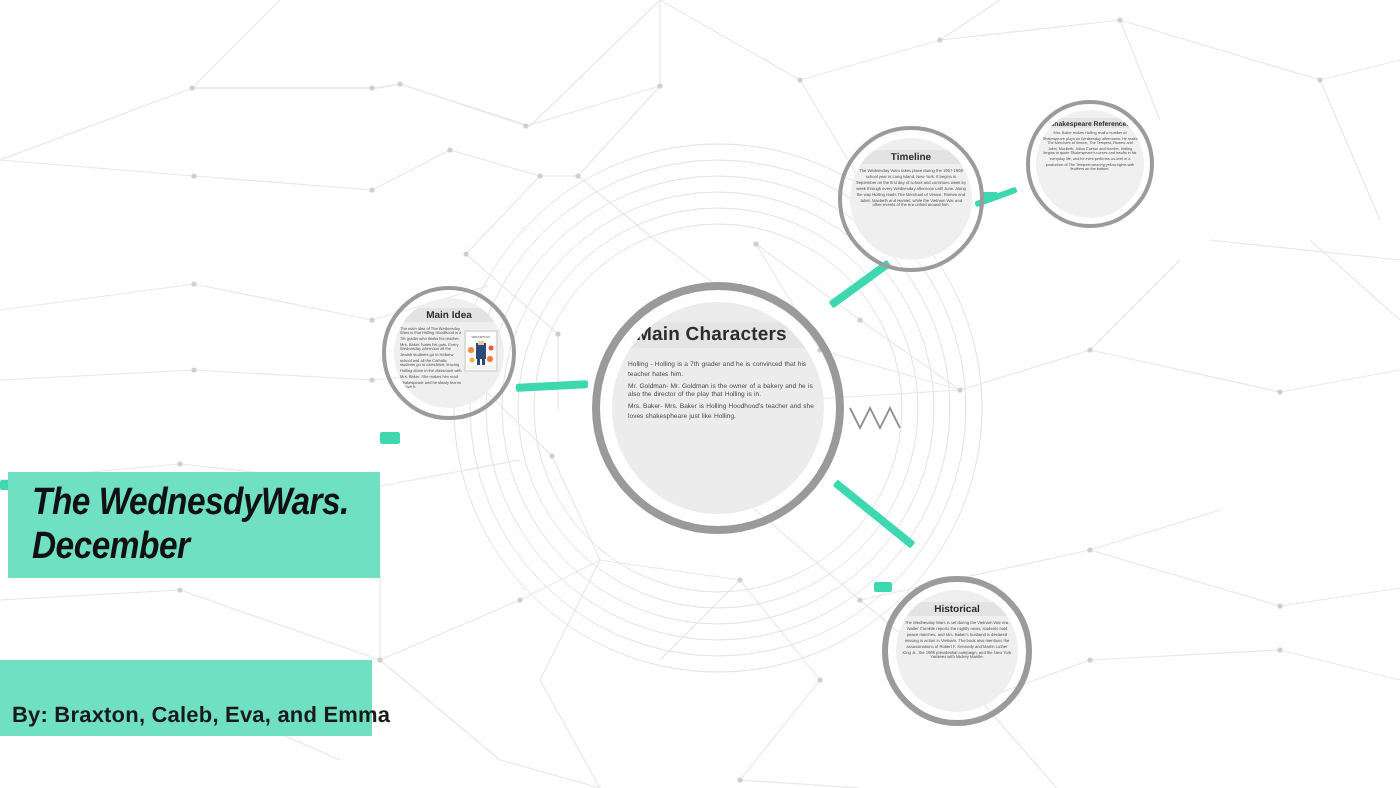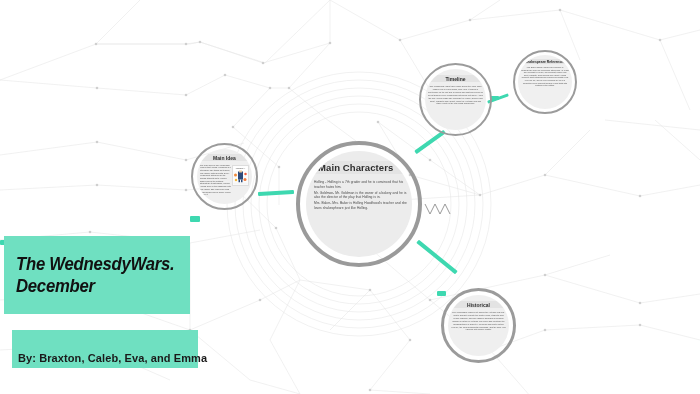--- a/index.html
+++ b/index.html
@@ -5,35 +5,35 @@
   html,body{margin:0;padding:0;}
   body{
     width:700px;height:394px;overflow:hidden;position:relative;
     background:#ffffff;
     font-family:"Liberation Sans", sans-serif;
   }
   .net{position:absolute;inset:0;width:700px;height:394px;pointer-events:none;}
 
   
   .title-box{
-    position:absolute;left:4px;top:236px;width:186px;height:78px;
+    position:absolute;left:4px;top:236px;width:186px;height:53px;
     background:#6fe0c1;
     display:flex;flex-direction:column;justify-content:center;
     padding:16px 12px;box-sizing:border-box;
   }
   .title-box .line{
     font-family:"Liberation Sans", sans-serif;
     font-weight:bold;font-style:italic;
     font-size:19px;line-height:22px;color:#111111;
     letter-spacing:-0.3px;
     transform:scaleX(0.88);transform-origin:left center;
     white-space:nowrap;
   }
   .author-box{
-    position:absolute;left:12px;top:330px;width:186px;height:38px;
+    position:absolute;left:0;top:330px;width:186px;height:38px;
     background:#6fe0c1;
     display:flex;align-items:flex-end;
     padding:0 6px 4px 6px;box-sizing:border-box;
   }
   .author-box .atxt{
     font-weight:bold;font-size:11px;color:#1a1a1a;white-space:nowrap;
     letter-spacing:0.1px;
   }
 
   

